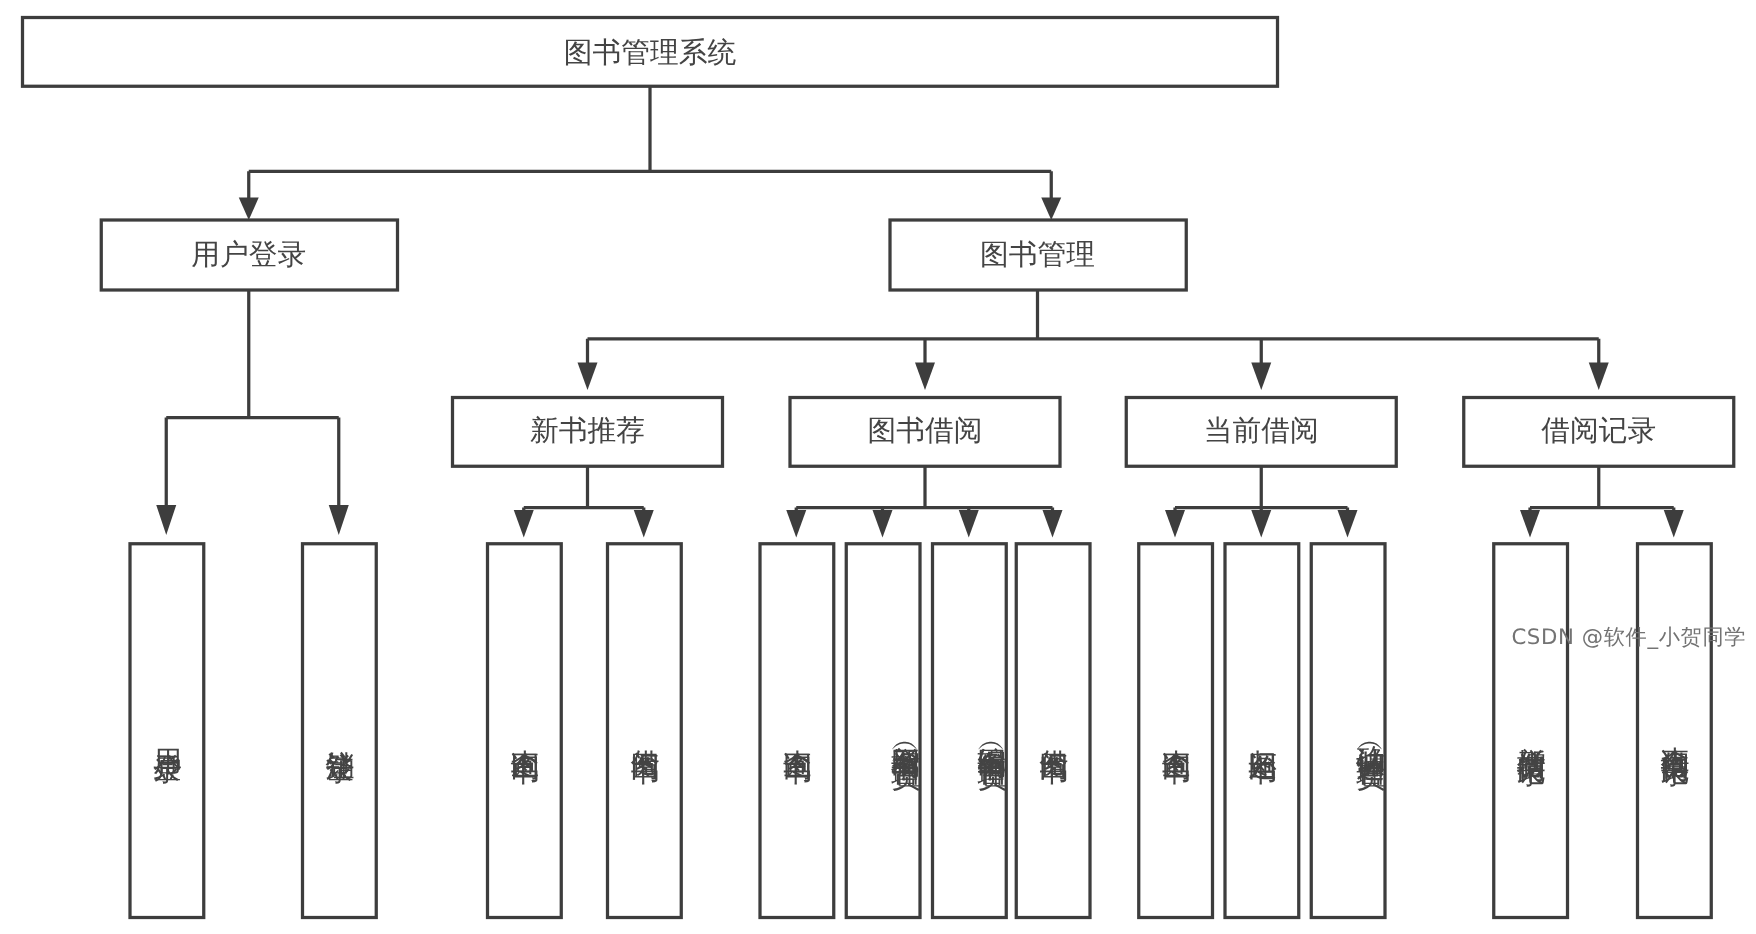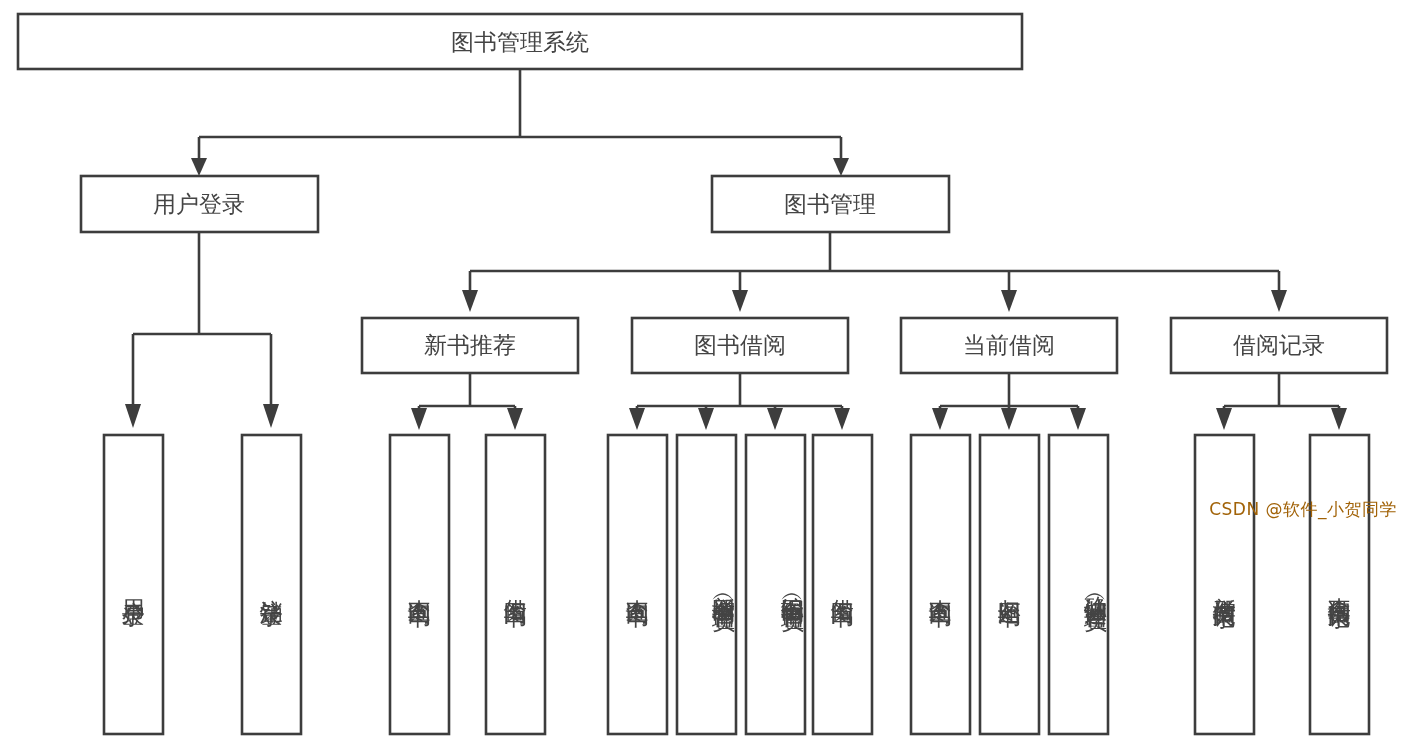--- a/index.html
+++ b/index.html
@@ -70,21 +70,21 @@
   }
   .leaf-label-center {
     align-items: center;
   }
   .watermark {
     position: absolute;
     right: 8px;
     bottom: 6px;
     font-family: "DejaVu Sans", "Liberation Sans", sans-serif;
     font-size: 17px;
-    color: #a16207;
+    color: #737373;
     letter-spacing: 0.5px;
     white-space: nowrap;
   }
 </style>
 </head>
 <body>
 
 <div id="diagram-root">
 
   <svg class="diagram-canvas" viewBox="0 0 1405 747" xmlns="http://www.w3.org/2000/svg">

